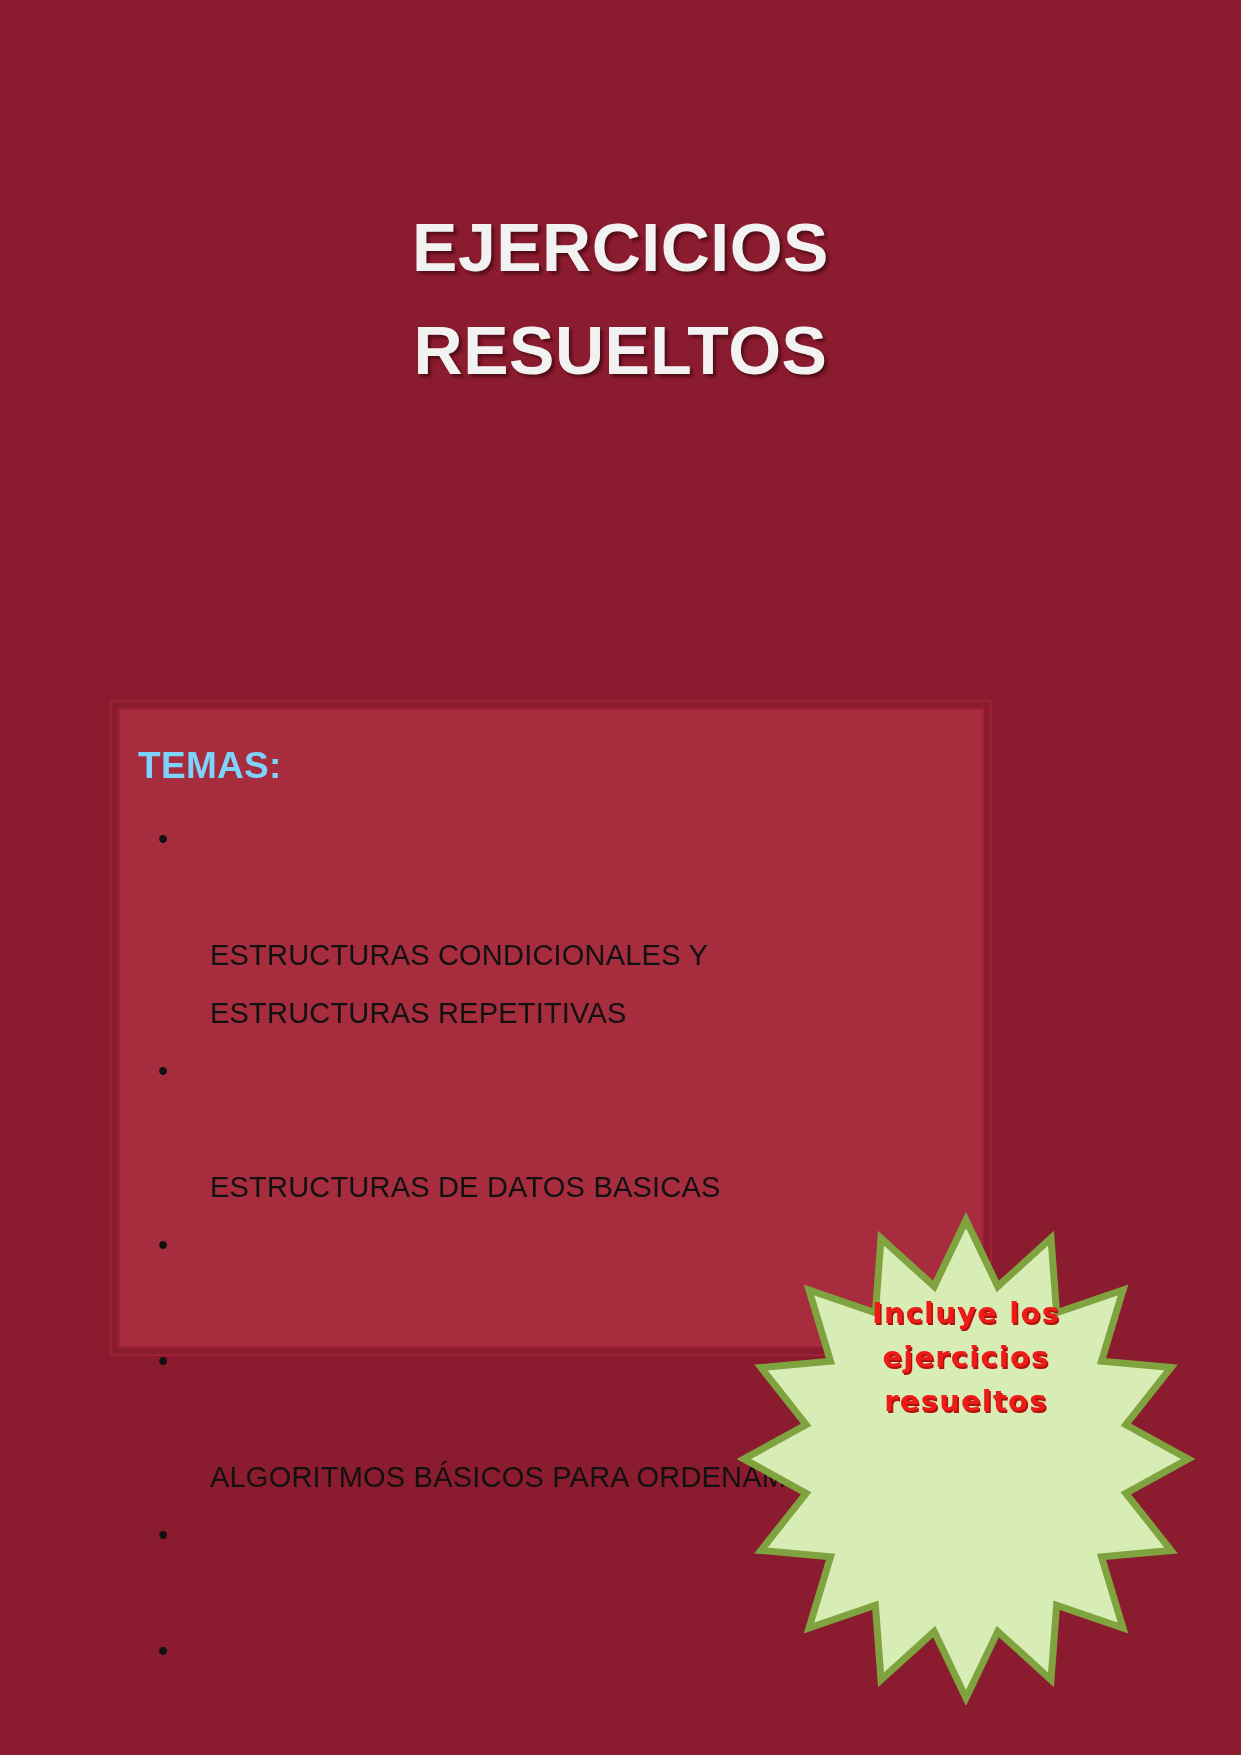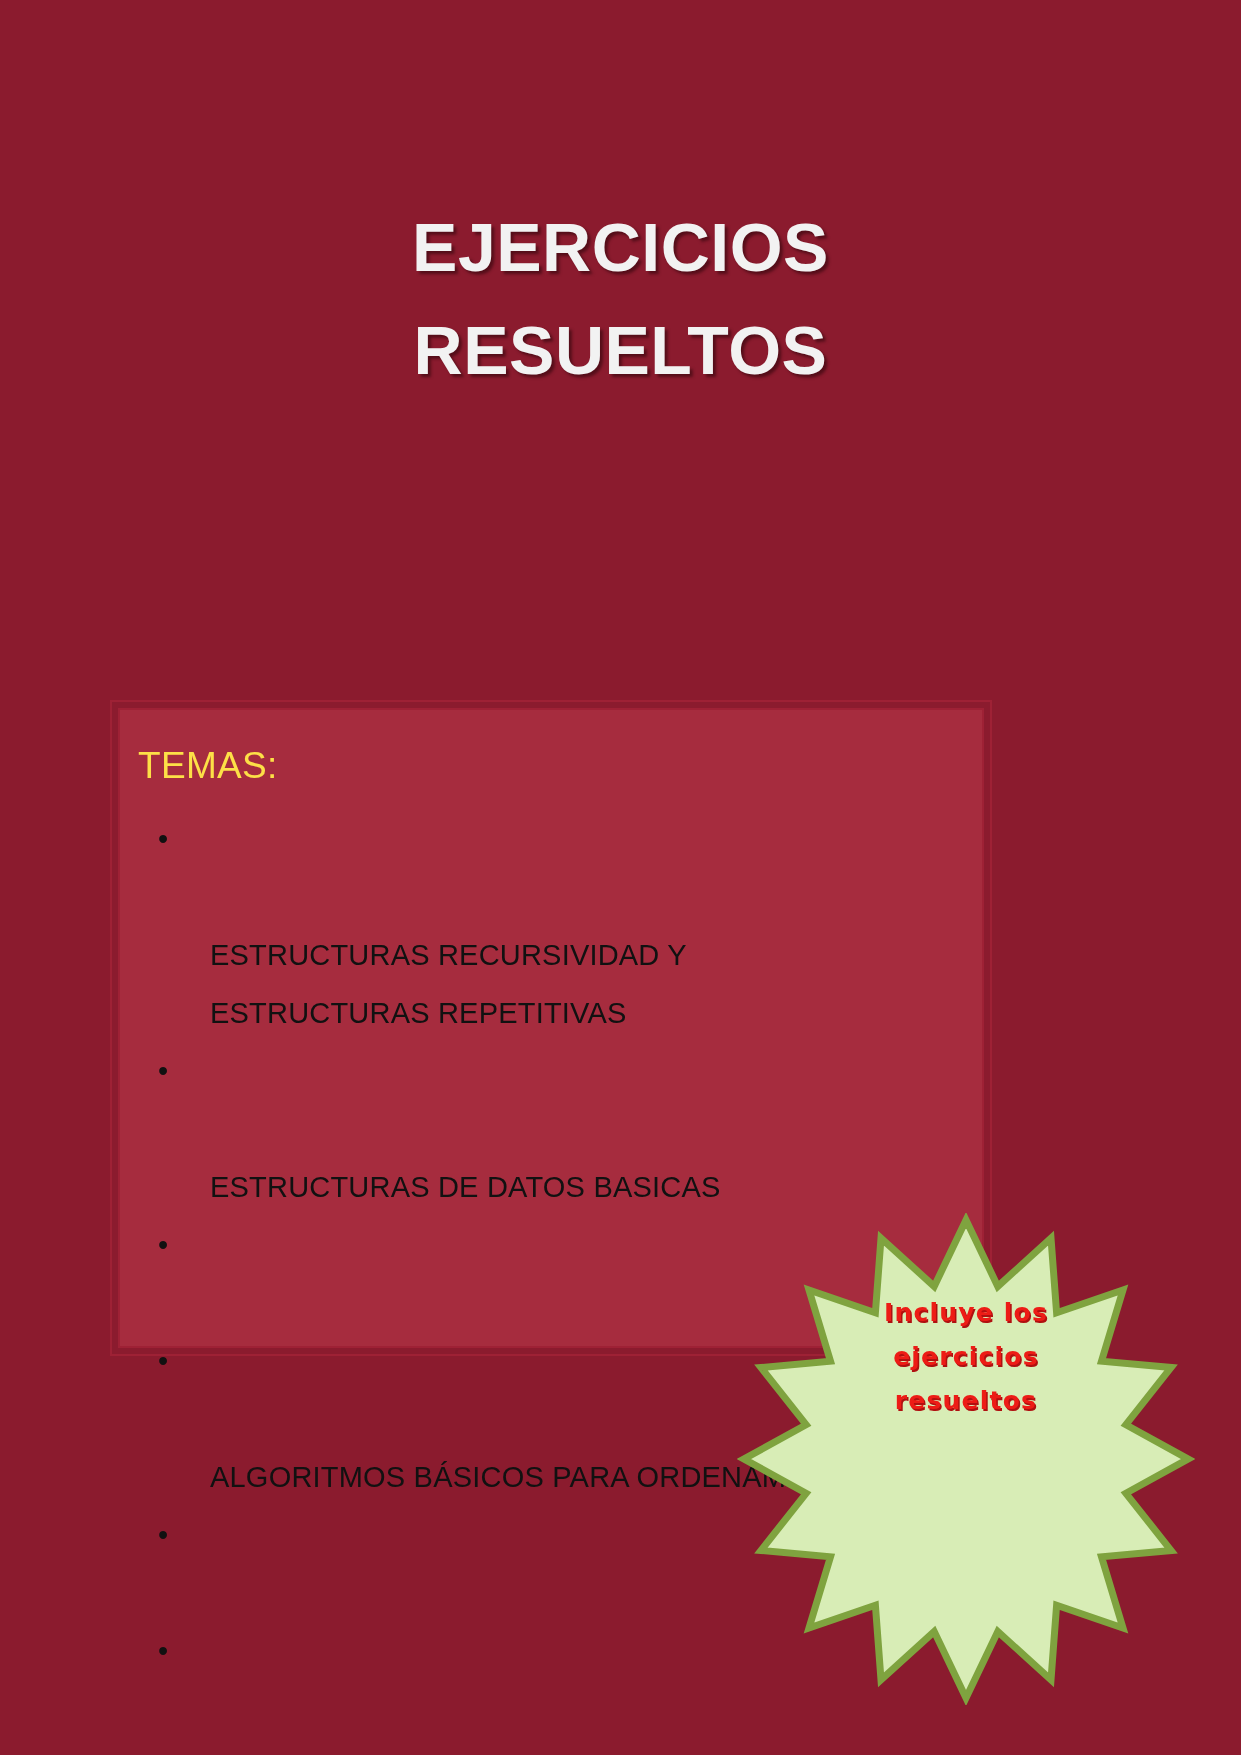--- a/index.html
+++ b/index.html
@@ -56,23 +56,23 @@
   }
   .panel-inner {
     width: 100%;
     height: 100%;
     box-sizing: border-box;
     border: 2px solid #9E2135;
     background: #A62C3E;
     padding: 34px 0 0 18px;
   }
   .panel-heading {
-    color: #fde047;
+    color: #7dd3fc;
     font-size: 37px;
-    font-weight: normal;
+    font-weight: bold;
     line-height: 44px;
     margin: 0 0 22px 0;
     letter-spacing: 0.3px;
   }
 
   .topic-list {
     list-style: none;
     margin: 0;
     padding: 0;
   }
@@ -111,21 +111,21 @@
   }
   .badge-text {
     position: absolute;
     left: 0;
     right: 0;
     top: 78px;
     text-align: center;
     color: #ED1C16;
     font-family: "DejaVu Sans", sans-serif;
     font-weight: bold;
-    font-size: 25px;
+    font-size: 29px;
     line-height: 44px;
     letter-spacing: 1.2px;
     text-shadow: 1.5px 1.5px 0 #B01010;
     pointer-events: none;
   }
   .badge-text .bl { display: block; }
 </style>
 </head>
 <body>
 
@@ -135,21 +135,21 @@
     <div class="title-line">EJERCICIOS</div>
     <div class="title-line">RESUELTOS</div>
   </div>
 
   <div class="panel">
     <div class="panel-inner">
       <div class="panel-heading">TEMAS:</div>
       <ul class="topic-list">
         <li class="topic-item">
           <span class="topic-bullet">•</span>
-          <span>ESTRUCTURAS RECURSIVIDAD Y
+          <span>ESTRUCTURAS CONDICIONALES Y
 ESTRUCTURAS REPETITIVAS</span>
         </li>
         <li class="topic-item">
           <span class="topic-bullet">•</span>
           <span>ESTRUCTURAS DE DATOS BASICAS</span>
         </li>
         <li class="topic-item">
           <span class="topic-bullet">•</span>
         </li>
         <li class="topic-item">

